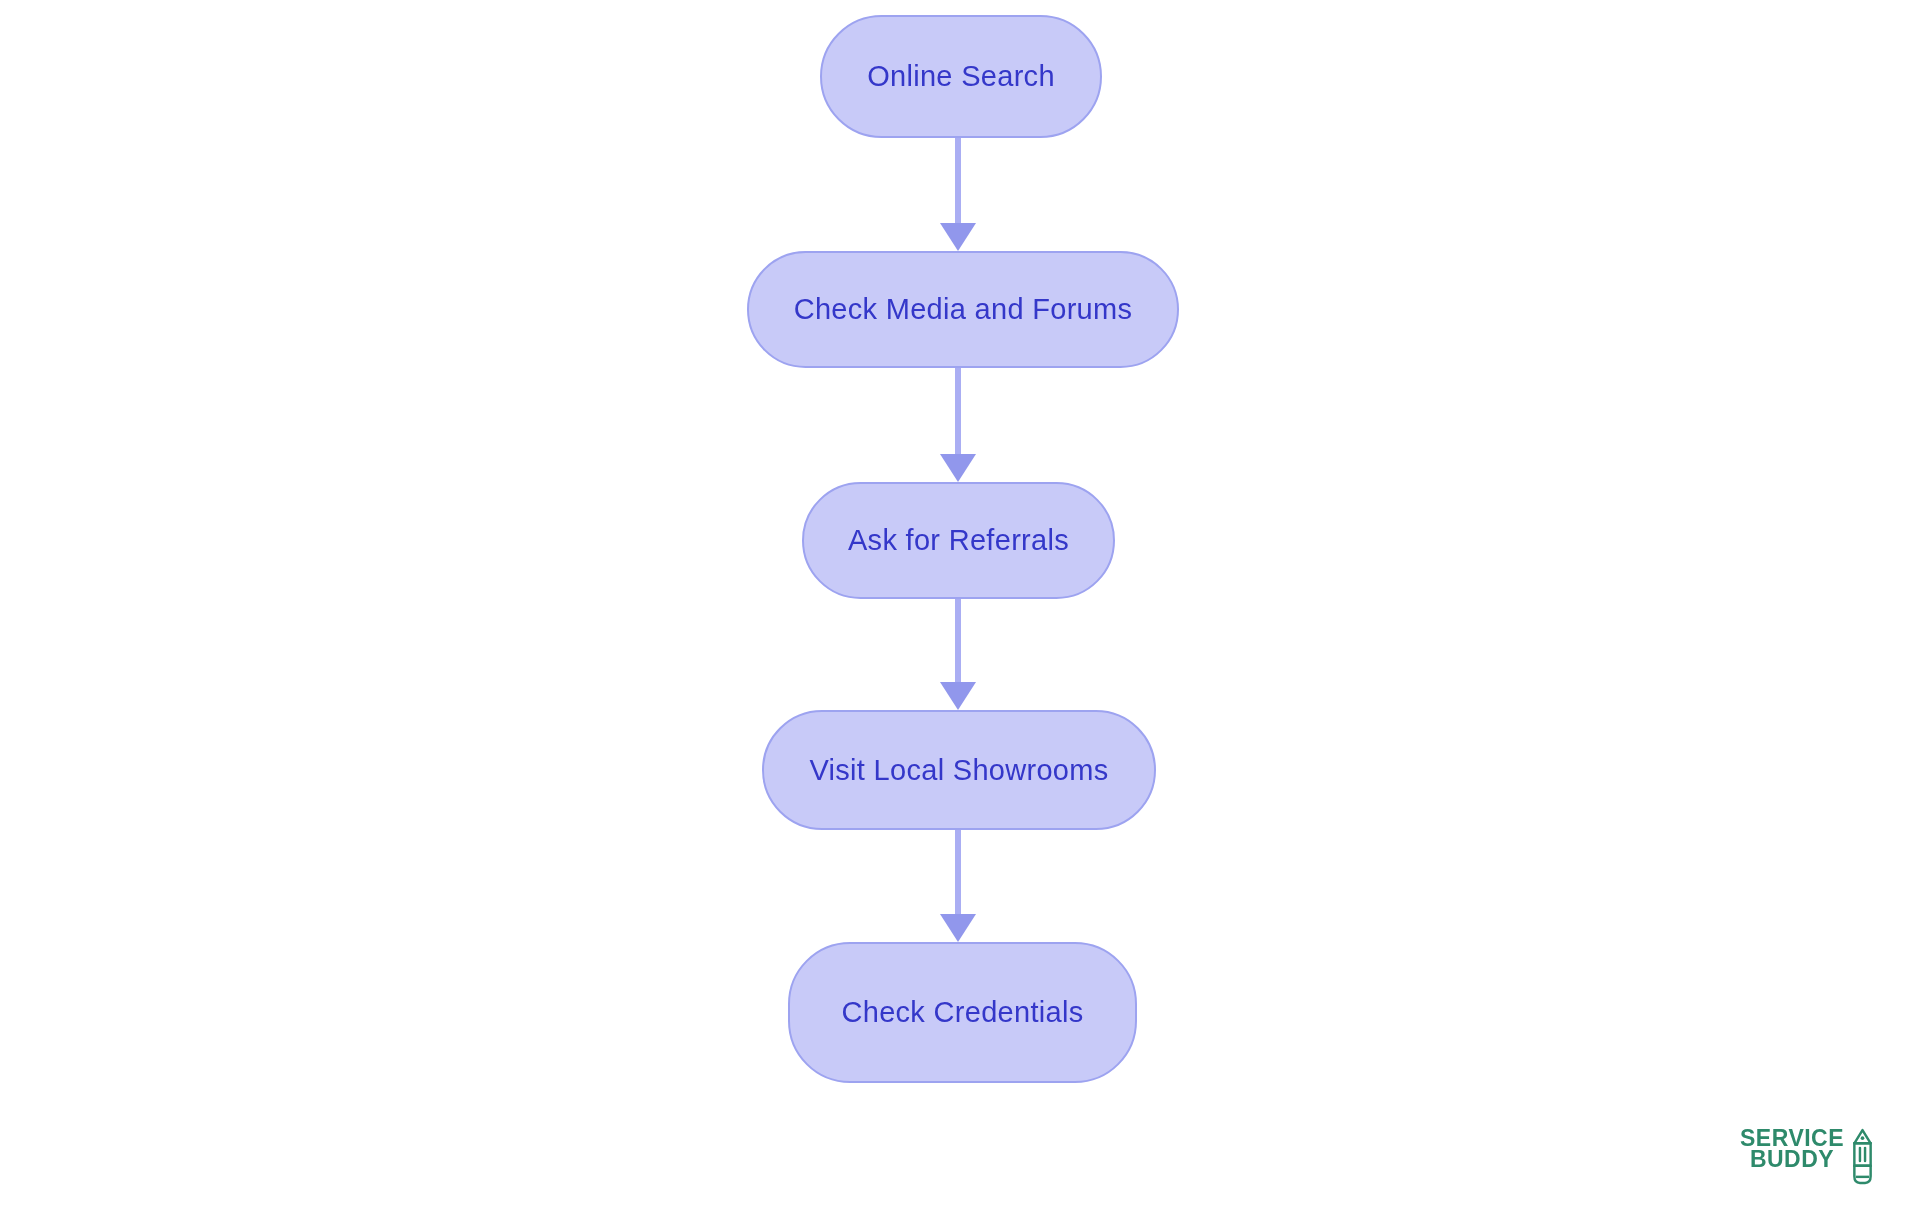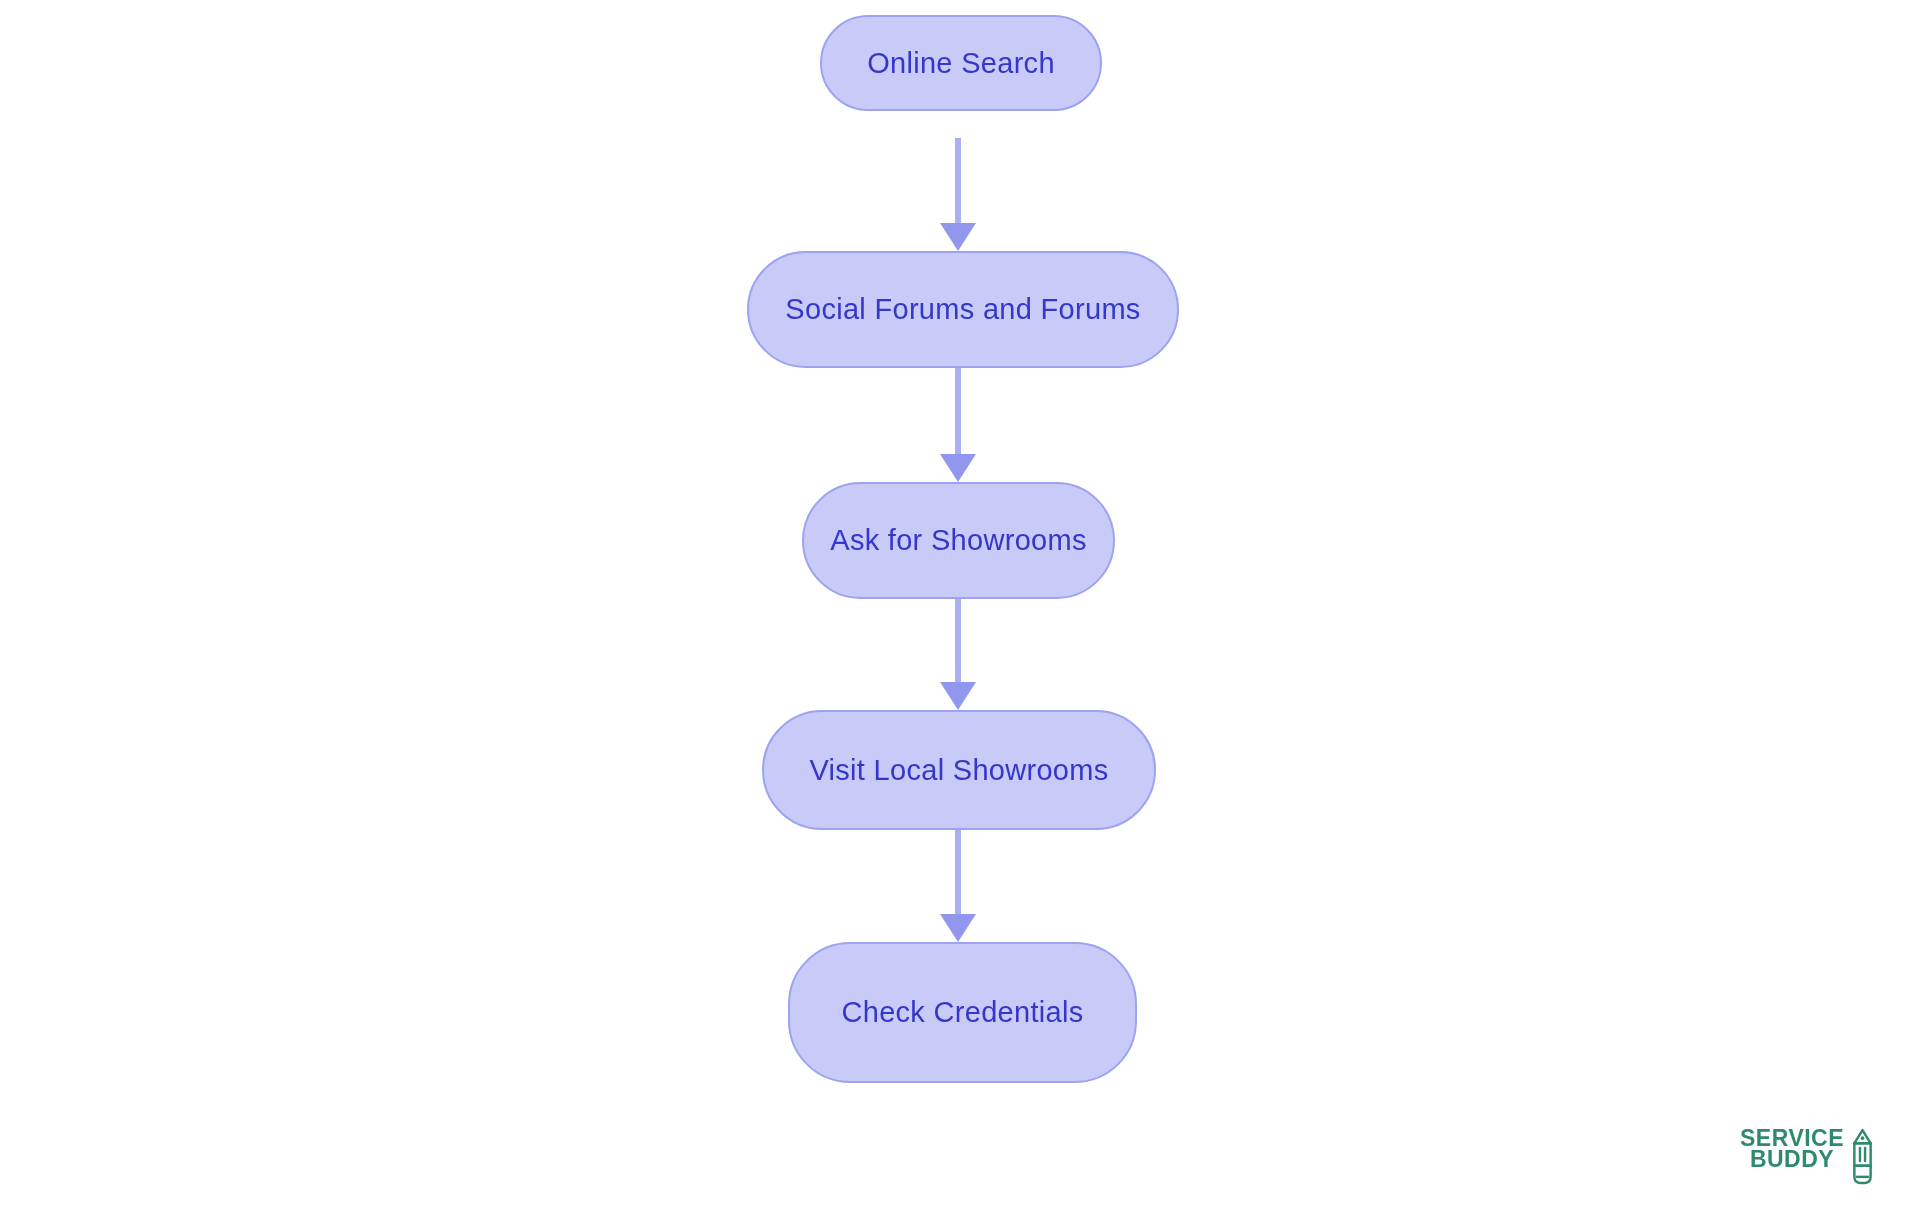--- a/index.html
+++ b/index.html
@@ -23,21 +23,21 @@
     border: 2px solid #9da3f0;
     border-radius: 62px;
     display: flex;
     align-items: center;
     justify-content: center;
     color: #3437c9;
     font-size: 29px;
     letter-spacing: 0.3px;
     white-space: nowrap;
   }
-  #node-0 { left: 820px; top: 15px;  width: 282px; height: 96px; }
+  #node-0 { left: 820px; top: 15px;  width: 282px; height: 123px; }
   #node-1 { left: 747px; top: 251px; width: 432px; height: 117px; }
   #node-2 { left: 802px; top: 482px; width: 313px; height: 117px; }
   #node-3 { left: 762px; top: 710px; width: 394px; height: 120px; align-items: center; }
   #node-4 { left: 788px; top: 942px; width: 349px; height: 141px; }
 
   
   .arrow {
     position: absolute;
     width: 36px;
     display: flex;
@@ -90,30 +90,30 @@
   <div class="node" id="node-0">
     <span>Online Search</span>
   </div>
 
   <div class="arrow" id="arrow-0">
     <div class="line"></div>
     <div class="head"></div>
   </div>
 
   <div class="node" id="node-1">
-    <span>Social Forums and Forums</span>
+    <span>Check Media and Forums</span>
   </div>
 
   <div class="arrow" id="arrow-1">
     <div class="line"></div>
     <div class="head"></div>
   </div>
 
   <div class="node" id="node-2">
-    <span>Ask for Showrooms</span>
+    <span>Ask for Referrals</span>
   </div>
 
   <div class="arrow" id="arrow-2">
     <div class="line"></div>
     <div class="head"></div>
   </div>
 
   <div class="node" id="node-3">
     <span>Visit Local Showrooms</span>
   </div>

